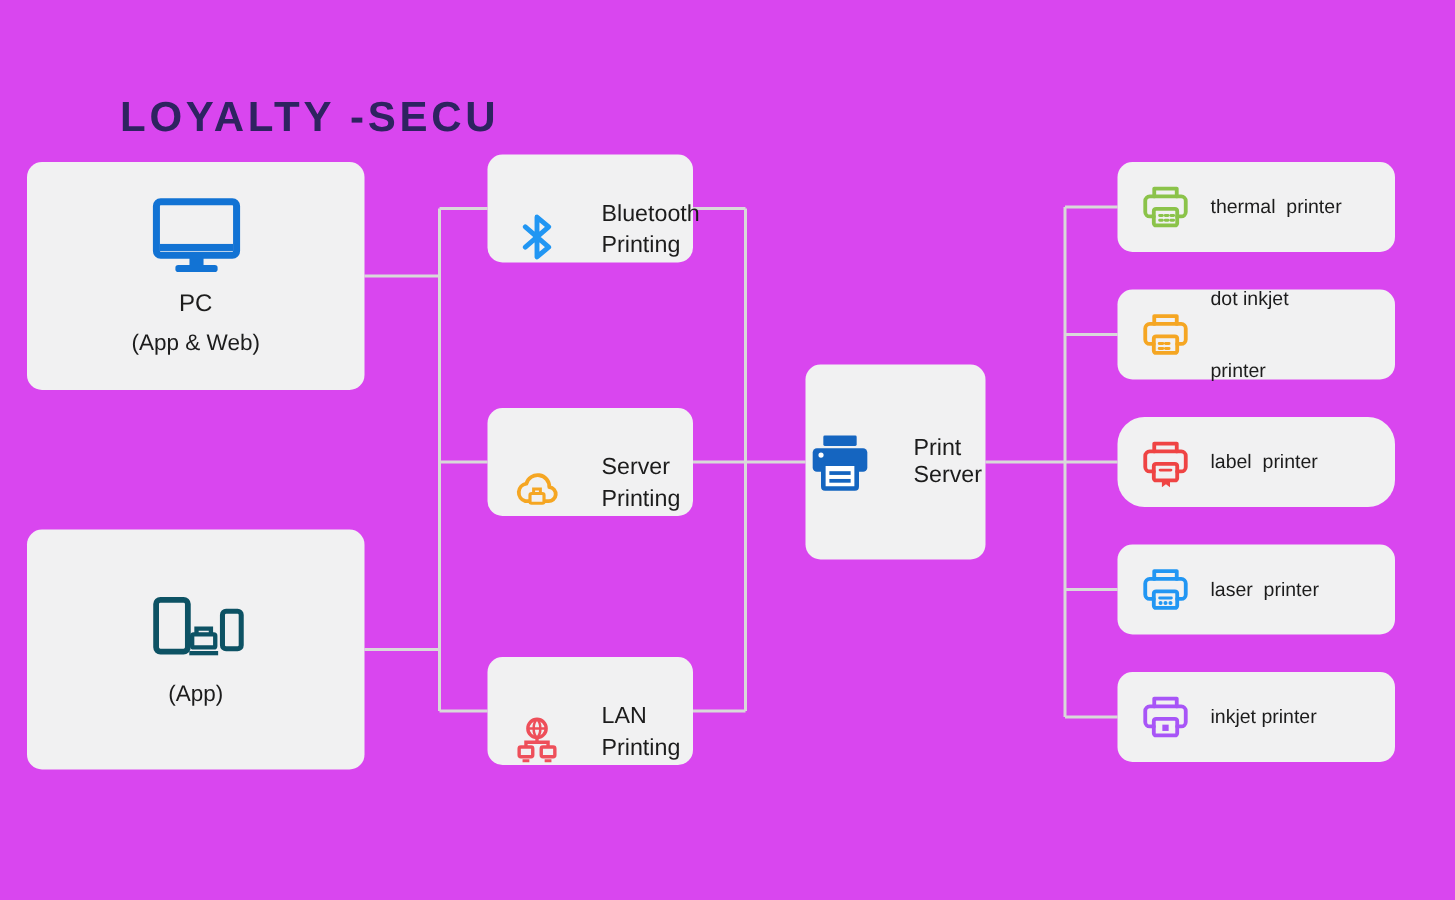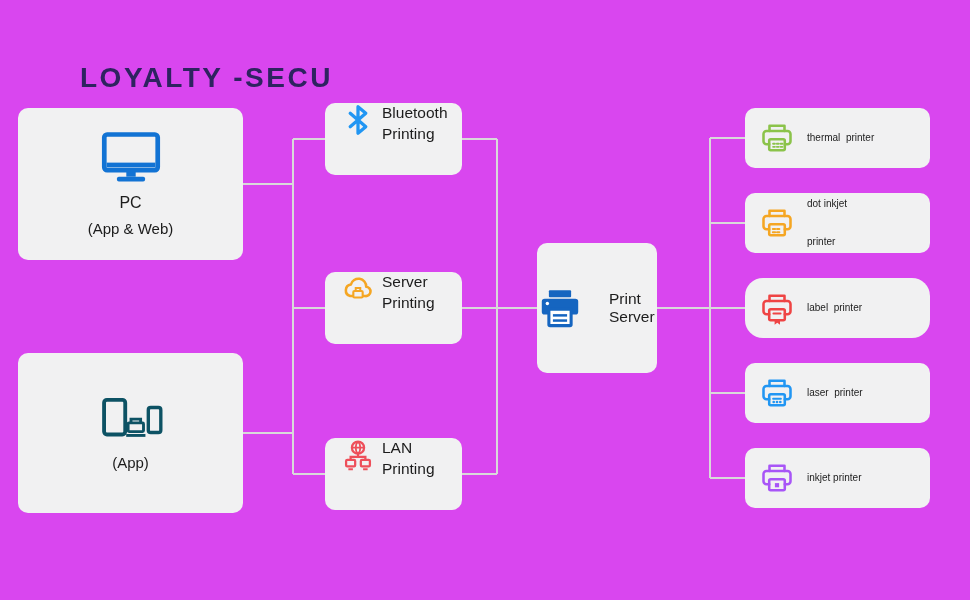--- a/index.html
+++ b/index.html
@@ -21,40 +21,40 @@
   .node {
     position:absolute; background:var(--color-box,#f1f1f2); border-radius:10px;
   }
   .big { width:225px; left:18px; display:flex; flex-direction:column;
          align-items:center; justify-content:center; text-align:center; }
   #pc    { top:108px; height:152px; gap:5px; }
   #phone { top:353px; height:160px; gap:5px; }
   .big .title    { font-size:16px; margin-top:6px; }
   .big .subtitle { font-size:15px; margin-top:3px; }
 
-  .mid { left:325px; width:137px; height:72px; display:flex; align-items:flex-start;
-         gap:7px; padding-left:16px; }
+  .mid { left:325px; width:137px; height:72px; display:flex; align-items:flex-end;
+         gap:26px; padding-left:16px; }
   #bluetooth { top:103px; }
   #cloud     { top:272px; }
   #lan       { top:438px; }
   .mid .lbl { font-size:15.5px; line-height:1.35; }
 
   #server { left:537px; top:243px; width:120px; height:130px;
             display:flex; align-items:center;
             justify-content:center; gap:26px; }
   #server .lbl { font-size:15.5px; }
 
   .right { left:745px; width:185px; height:60px; display:flex; align-items:center;
            gap:12px; padding-left:14px; }
   #thermal   { top:108px; }
   #dotmatrix { top:193px; }
   #labelp    { top:278px;border-radius:18px; }
   #laser     { top:363px; }
   #inkjet    { top:448px; }
-  .right .lbl { font-size:10px; line-height:1.25; white-space:pre; }
+  .right .lbl { font-size:13px; line-height:1.25; white-space:pre; }
 
   .icon { display:flex; align-items:center; justify-content:center; flex:0 0 auto; }
   .mid .icon svg    { width:34px; height:34px; }
   .right .icon svg  { width:36px; height:36px; }
   #server .icon svg { width:46px; height:46px; }
 
   .ic-pc       { color:var(--color-pc,#1273d4); }
   .ic-devices  { color:var(--color-devices,#0d5264); }
   .ic-bt       { color:var(--color-bluetooth,#2196f3); }
   .ic-cloud    { color:var(--color-cloud,#f5a623); }

